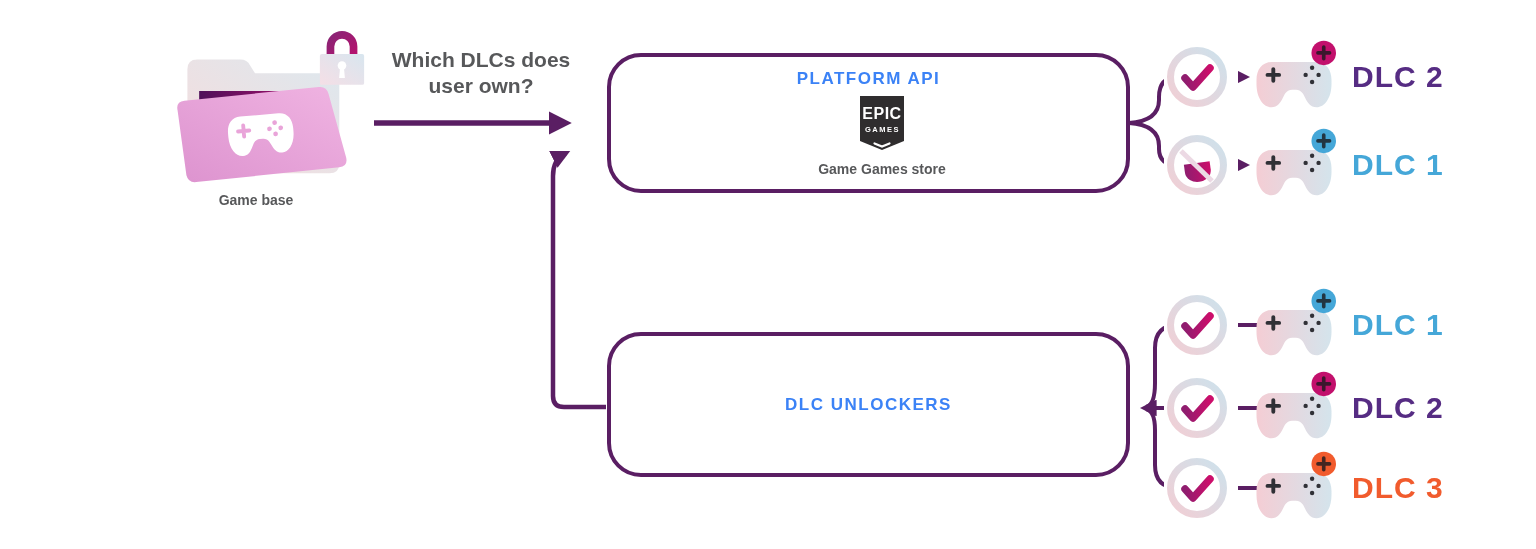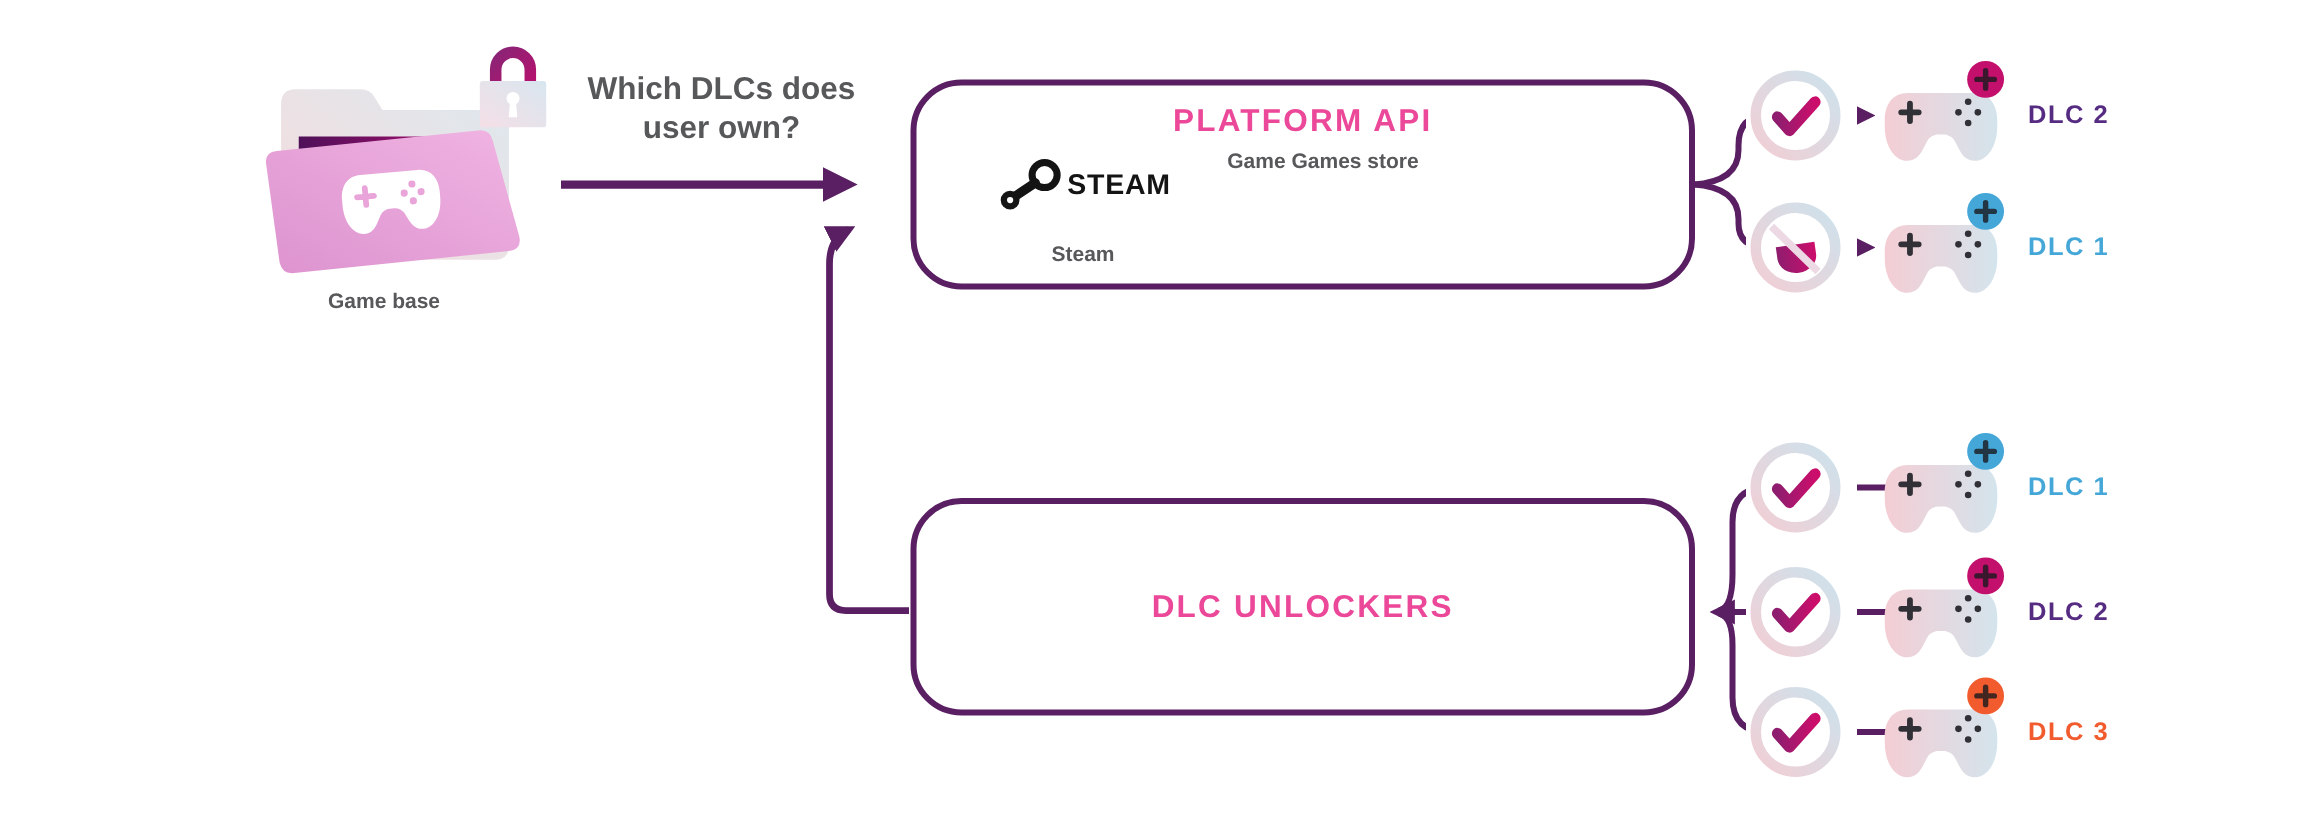--- a/index.html
+++ b/index.html
@@ -5,21 +5,21 @@
   html,body{margin:0;padding:0;background:#ffffff;}
   .stage{position:relative;width:1536px;height:549px;background:#ffffff;overflow:hidden;
          font-family:"Liberation Sans",sans-serif;}
   .abs{position:absolute;}
   
   #connector-canvas{position:absolute;left:0;top:0;z-index:1;}
   
   .flowbox{position:absolute;border:4px solid #5a1e63;border-radius:34px;z-index:2;background:transparent;}
   #platform-api-box{left:607px;top:53px;width:515px;height:132px;}
   #dlc-unlockers-box{left:607px;top:332px;width:515px;height:137px;}
-  .box-title{color:#ec4899;font-weight:bold;font-size:21px;letter-spacing:1.5px;text-align:center;}
+  .box-title{color:#3b82f6;font-weight:bold;font-size:17px;letter-spacing:1.5px;text-align:center;}
   #platform-api-box .box-title{margin-top:12px;}
   #dlc-unlockers-box .box-title{position:absolute;left:0;right:0;top:50%;transform:translateY(-50%);}
   
   .platform{position:absolute;top:36px;text-align:center;}
   .platform .logo{height:62px;display:flex;align-items:center;justify-content:center;}
   .plabel{font-size:14px;font-weight:bold;color:#57585a;margin-top:6px;}
   #platform-steam{left:16px;width:190px;}
   #platform-epic{left:196px;width:150px;}
   #platform-ms{left:348px;width:155px;}
   .steam-word{font-weight:bold;font-size:19px;color:#141414;letter-spacing:.5px;margin-left:2px;}
@@ -27,21 +27,21 @@
   #question{left:378px;top:47px;width:206px;text-align:center;font-size:21px;line-height:26px;
             font-weight:700;color:#57585a;z-index:2;}
   #game-base-label{left:156px;top:192px;width:200px;text-align:center;font-size:14px;
                    font-weight:600;color:#57585a;z-index:2;}
   
   .row{position:absolute;left:1164px;width:270px;height:70px;z-index:3;--badge:#c2106c;}
   .row .band{position:absolute;left:0;top:23px;width:74px;height:24px;background:#ffffff;}
   .row .status{position:absolute;left:1px;top:3px;}
   .row .pad{position:absolute;left:86px;top:-2px;}
   .row .dlc-label{position:absolute;left:188px;top:0;height:70px;display:flex;align-items:center;
-                  font-size:17px;font-weight:bold;letter-spacing:1px;white-space:nowrap;}
+                  font-size:30px;font-weight:bold;letter-spacing:1px;white-space:nowrap;}
   #row-p1{top:42px;} #row-p2{top:130px;}
   #row-u1{top:290px;} #row-u2{top:373px;} #row-u3{top:453px;text-decoration:underline;}
   
   #folder-wrap{left:158px;top:34px;z-index:2;}
   #lock-wrap{left:317px;top:25px;z-index:3;}
 </style>
 </head>
 <body>
 
 <div class="stage">
@@ -135,34 +135,30 @@
   <div class="abs" id="game-base-label">Game base</div>
 
   <div class="abs" id="question">
     <div>Which DLCs does</div>
     <div>user own?</div>
   </div>
 
   <div class="flowbox" id="platform-api-box">
     <div class="box-title">PLATFORM API</div>
 
-    <div class="platform" id="platform-steam">
+
+    <div class="platform" id="platform-epic">
       <div class="logo">
-        <svg width="46" height="40" viewBox="0 0 44 38">
-          <circle cx="31" cy="12" r="8" fill="none" stroke="#141414" stroke-width="4.5"></circle>
-          <line x1="25" y1="17" x2="10" y2="27" stroke="#141414" stroke-width="6" stroke-linecap="round"></line>
-          <circle cx="9" cy="28" r="6" fill="#141414"></circle>
-          <circle cx="9" cy="28" r="2" fill="#ffffff"></circle>
+        <svg width="46" height="58" viewBox="0 0 46 58">
+          <path d="M1,1 H45 V46 L23,55 L1,46 Z" fill="#2f2d2e"></path>
+          <text x="23" y="24" text-anchor="middle" fill="#ffffff" font-family="Liberation Sans, sans-serif" font-weight="bold" font-size="16" letter-spacing="0.5">EPIC</text>
+          <text x="23.5" y="36.5" text-anchor="middle" fill="#ffffff" font-family="Liberation Sans, sans-serif" font-weight="bold" font-size="7.5" letter-spacing="1.5">GAMES</text>
+          <path d="M15.5,48.5 L23,51.5 L30.5,48.5" fill="none" stroke="#ffffff" stroke-width="2.2" stroke-linecap="round"></path>
         </svg>
-        <span class="steam-word">STEAM</span>
       </div>
-      <div class="plabel">Steam</div>
-    </div>
-
-    <div class="platform" id="platform-epic">
       <div class="plabel">Game Games store</div>
     </div>
 
   </div>
 
   <div class="flowbox" id="dlc-unlockers-box">
     <div class="box-title">DLC UNLOCKERS</div>
   </div>
 
   <div class="row" id="row-p1" style="--badge: #c2106c;">

